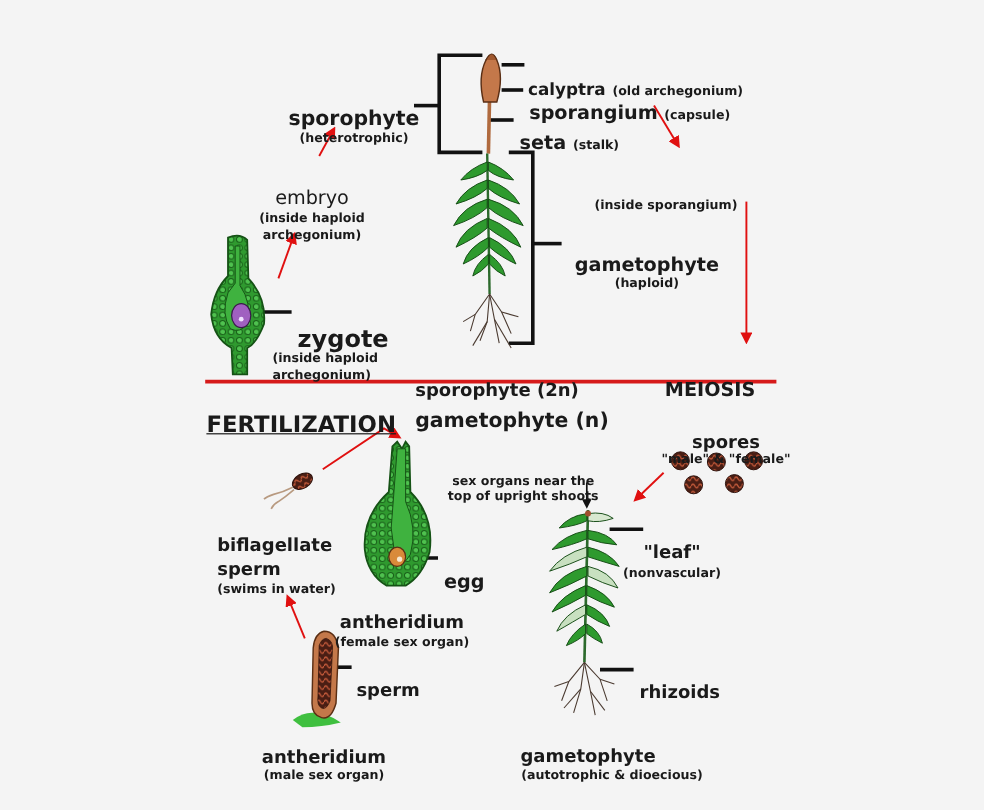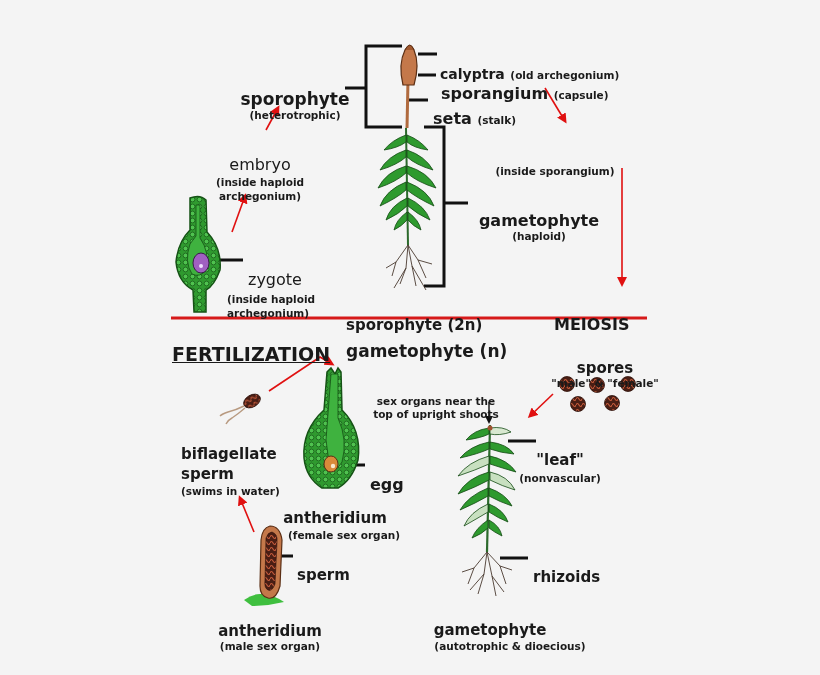--- a/index.html
+++ b/index.html
@@ -194,21 +194,21 @@
 
   <div class="lbl xs ctr" style="left:460px; top:146px; width:190px;">(inside sporangium)</div>
 
   <div class="lbl med ctr" style="left:470px; top:193px; width:138px;">gametophyte</div>
   <div class="lbl xs ctr" style="left:470px; top:211px; width:138px;">(haploid)</div>
 
   <div class="lbl ctr" style="left:200px; top:137px; width:120px; font-size:16px; font-weight:normal; font-family:'DejaVu Sans',sans-serif;text-align:center;">embryo</div>
   <div class="lbl xs ctr" style="left:200px; top:157px; width:120px;">(inside haploid</div>
   <div class="lbl xs ctr" style="left:200px; top:171px; width:120px;">archegonium)</div>
 
-  <div class="lbl" style="left:248px; top:252px; font-size:16px; font-weight:normal;">zygote</div>
+  <div class="lbl" style="left:248px; top:252px; font-size:20px; font-weight:bold;">zygote</div>
   <div class="lbl xs" style="left:227px; top:274px;">(inside haploid</div>
   <div class="lbl xs" style="left:227px; top:288px;">archegonium)</div>
 
   <div class="lbl" style="left:346px; top:298px; font-size:15px;">sporophyte (2n)</div>
   <div class="lbl" style="left:554px; top:297px; font-size:16px;">MEIOSIS</div>
   <div class="lbl" style="left:172px; top:325px; font-size:19px;text-decoration:underline;">FERTILIZATION</div>
   <div class="lbl" style="left:346px; top:323px; font-size:17px;">gametophyte (n)</div>
 
   <div class="lbl ctr" style="left:530px; top:341px; width:150px; font-size:15px;">spores</div>
   <div class="lbl xs ctr" style="left:530px; top:358px; width:150px;">"male" &amp; "female"</div>
@@ -224,20 +224,20 @@
   <div class="lbl ctr" style="left:410px; top:603px; width:160px; font-size:15px;">gametophyte</div>
   <div class="lbl xs ctr" style="left:420px; top:621px; width:180px;">(autotrophic &amp; dioecious)</div>
 
   <div class="lbl" style="left:181px; top:427px; font-size:15px;">biflagellate</div>
   <div class="lbl" style="left:181px; top:447px; font-size:15px;">sperm</div>
   <div class="lbl xs" style="left:181px; top:466px;">(swims in water)</div>
 
   <div class="lbl" style="left:370px; top:457px; font-size:16px;">egg</div>
 
   <div class="lbl ctr" style="left:280px; top:491px; width:110px; font-size:15px;">antheridium</div>
-  <div class="lbl xs ctr" style="left:270px; top:510px; width:130px;text-align:right;">(female sex organ)</div>
+  <div class="lbl xs ctr" style="left:270px; top:510px; width:130px;">(female sex organ)</div>
 
   <div class="lbl" style="left:297px; top:548px; font-size:15px;">sperm</div>
 
   <div class="lbl ctr" style="left:205px; top:604px; width:130px; font-size:15px;">antheridium</div>
   <div class="lbl xs ctr" style="left:205px; top:621px; width:130px;">(male sex organ)</div>
 
 </div>
 
 </body></html>

